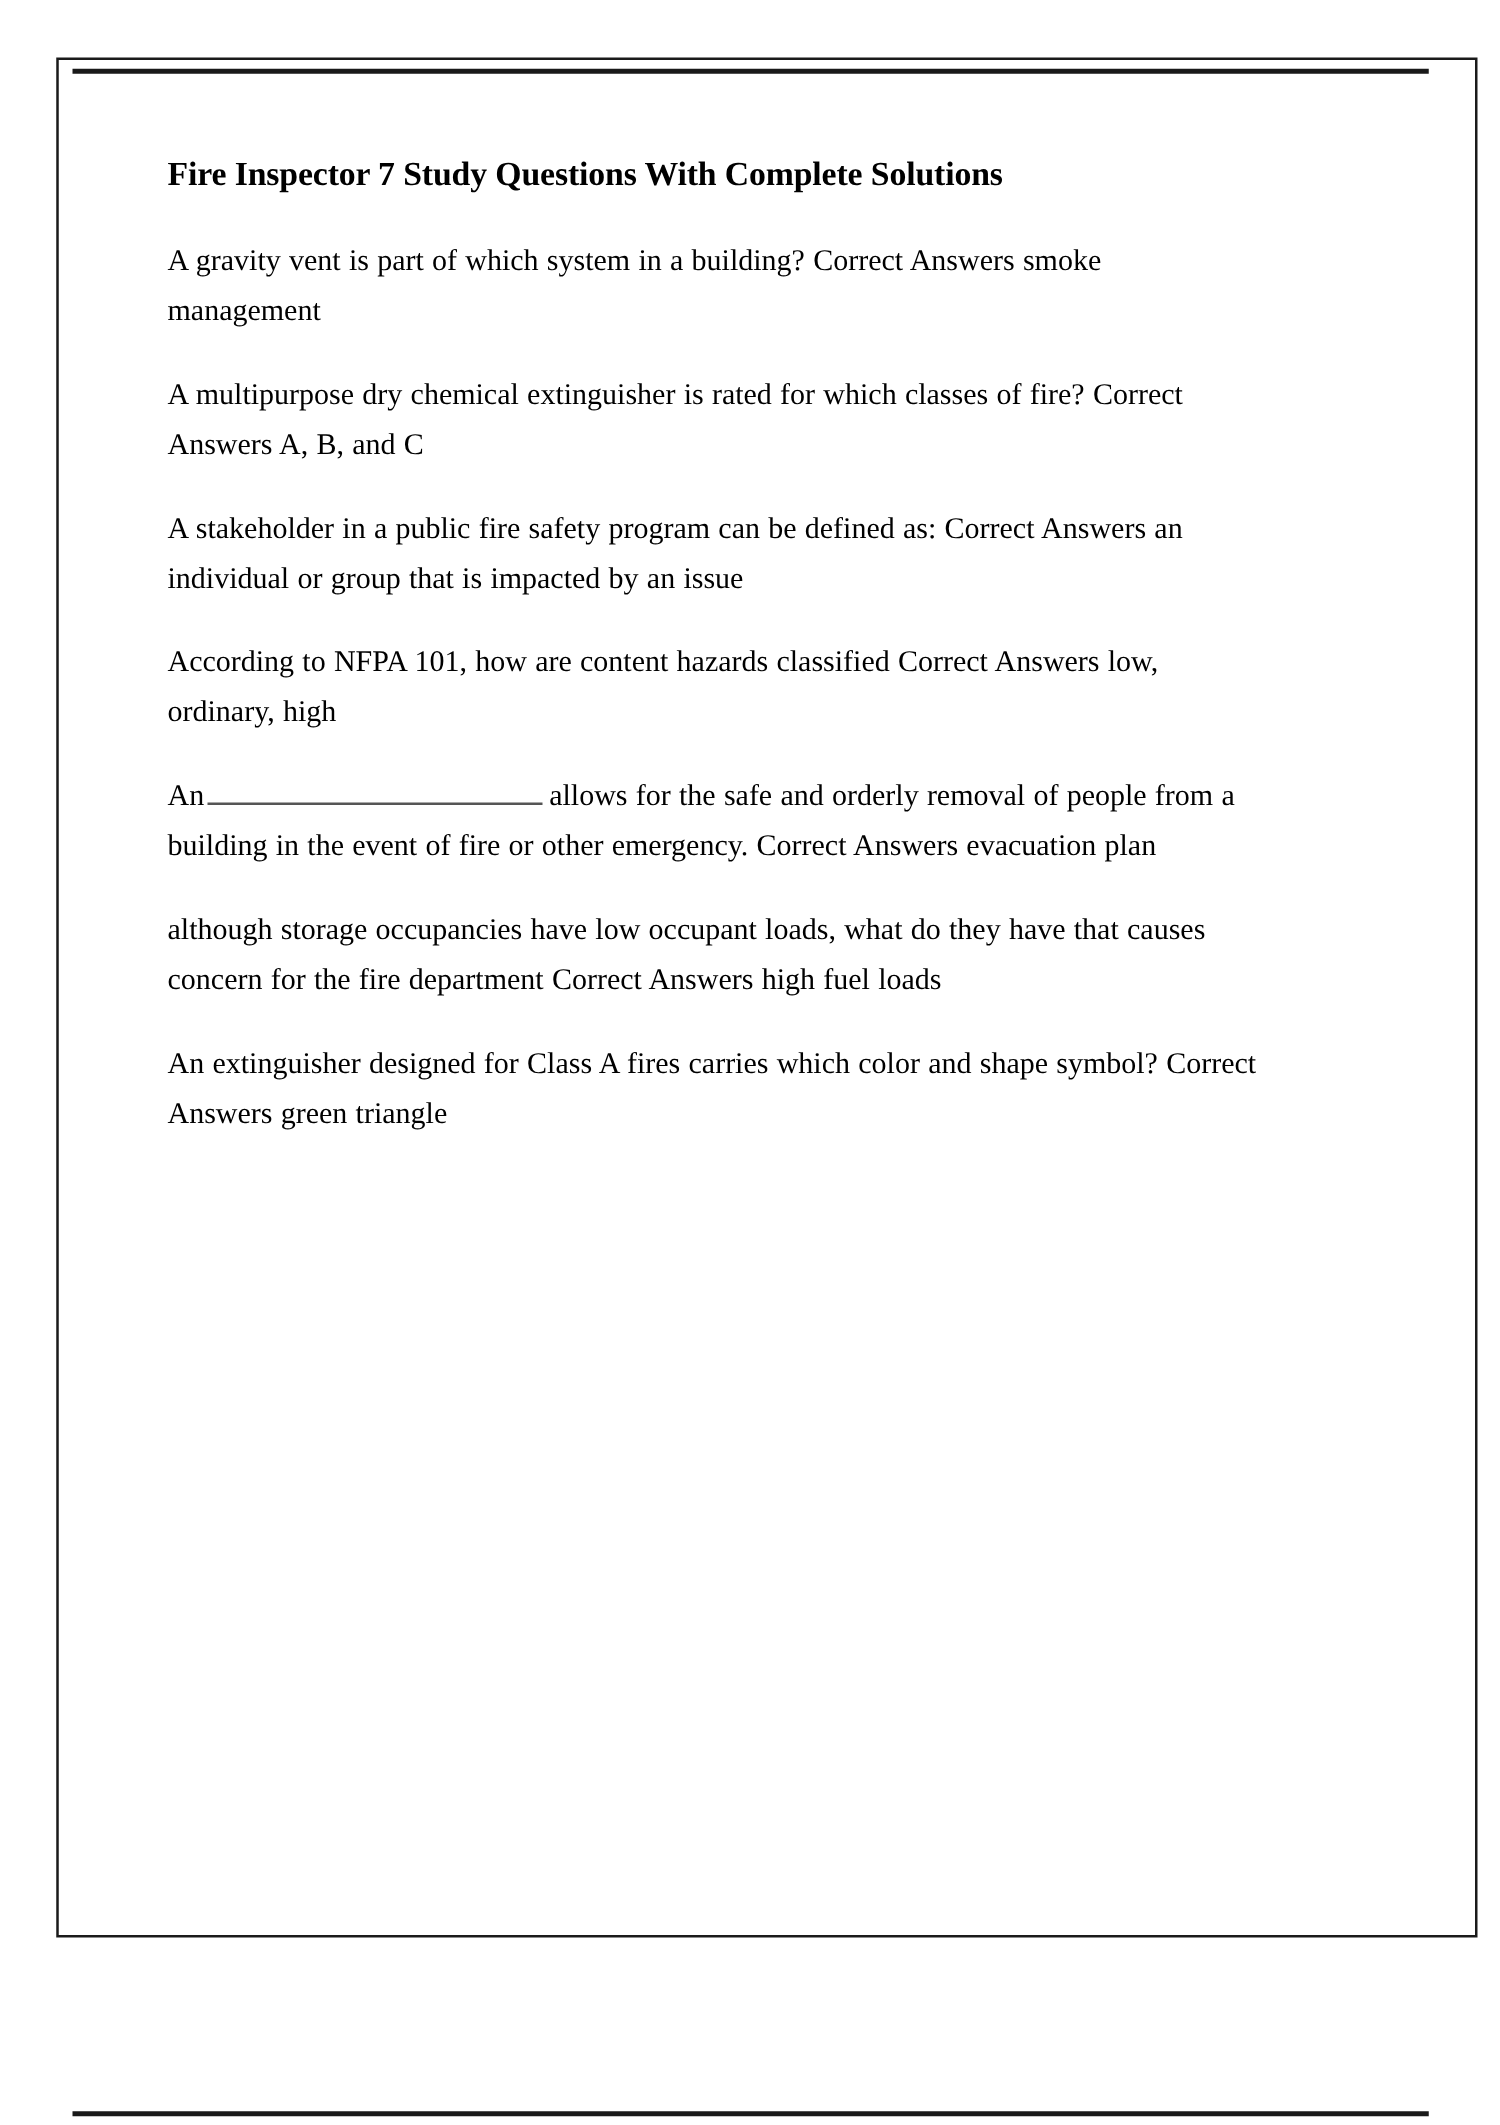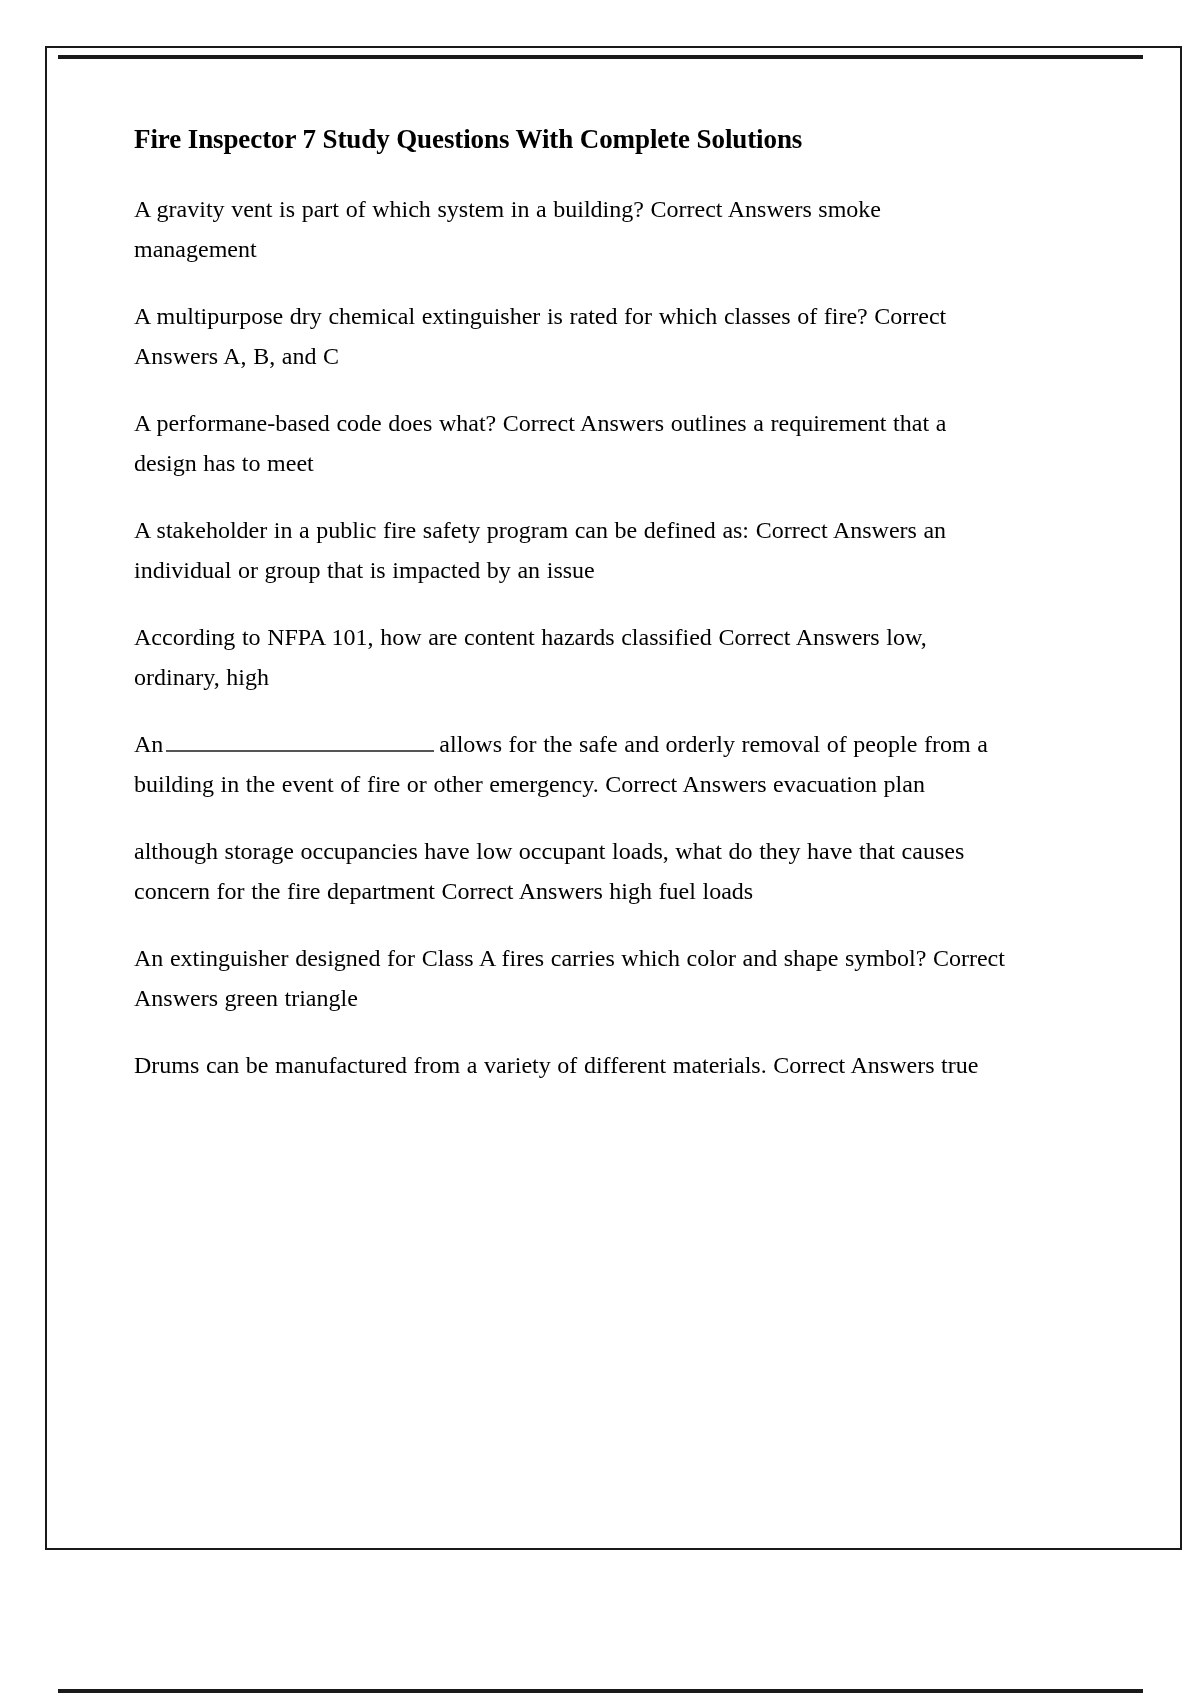--- a/index.html
+++ b/index.html
@@ -95,29 +95,27 @@
 <div id="header-rule"></div>
 
 <div id="doc-body">
 
   <h1 id="doc-title">Fire Inspector 7 Study Questions With Complete Solutions</h1>
 
   <p class="qa-block">A gravity vent is part of which system in a building?  Correct Answers  smoke management</p>
 
   <p class="qa-block">A multipurpose dry chemical extinguisher is rated for which classes of fire?  Correct Answers  A, B, and C</p>
 
-  <p class="qa-block">A performane-based code does what?  Correct Answers  outlines a requirement that a design has to meet</p>
 
   <p class="qa-block">A stakeholder in a public fire safety program can be defined as:  Correct Answers  an individual or group that is impacted by an issue</p>
 
   <p class="qa-block">According to NFPA 101, how are content hazards classified  Correct Answers  low, ordinary, high</p>
 
   <p class="qa-block"><span>An</span><span class="blank-line"></span><span>allows for the safe and orderly removal of people from a building in the event of fire or other emergency.  Correct Answers  evacuation plan</span></p>
 
   <p class="qa-block">although storage occupancies have low occupant loads, what do they have that causes concern for the fire department  Correct Answers  high fuel loads</p>
 
   <p class="qa-block">An extinguisher designed for Class A fires carries which color and shape symbol?  Correct Answers  green triangle</p>
 
-  <p class="qa-block">Drums can be manufactured from a variety of different materials.  Correct Answers  true</p>
 
 </div>
 
 <div id="next-page-rule"></div>
 
 </body></html>

